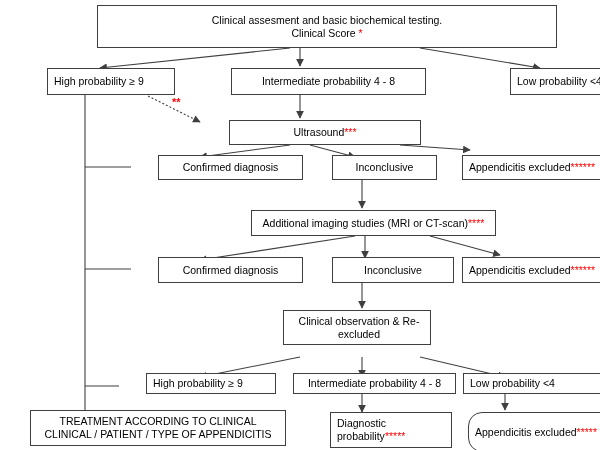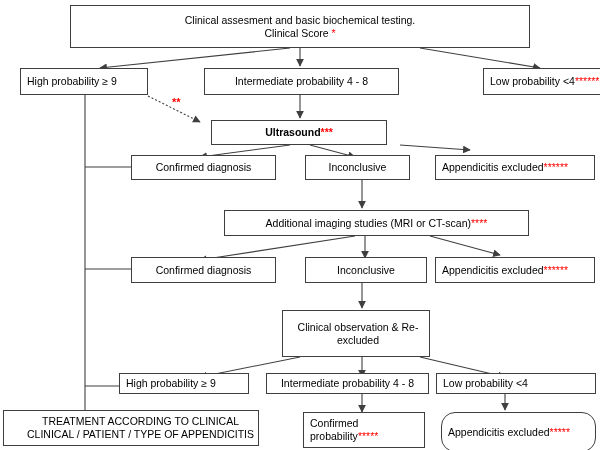--- a/index.html
+++ b/index.html
@@ -30,20 +30,21 @@
     background: #ffffff;
     display: flex;
     align-items: center;
     justify-content: center;
     text-align: center;
     font-size: 10.5px;
     line-height: 1.22;
     color: #000000;
     padding: 2px 4px;
     z-index: 2;
+    margin-left: 27px;
   }
   .node.left-align {
     justify-content: flex-start;
     text-align: left;
     padding-left: 6px;
   }
   .node .txt {
     display: block;
   }
   .ast {
@@ -124,73 +125,73 @@
   </div>
 
   <div class="node" style="left:204px; top:68px; width:195px; height:27px;">
     <span class="txt"><span>Intermediate probability 4 - 8</span><span class="ast"></span></span>
   </div>
 
   <div class="node left-align" style="left:483px; top:68px; width:135px; height:27px;">
     <span class="txt"><span>Low probability &lt;4</span><span class="ast">******</span></span>
   </div>
 
-  <div class="node" style="left:211px; top:120px; width:176px; height:25px;font-weight:bold;">
+  <div class="node" style="left:202px; top:120px; width:192px; height:25px;">
     <span class="txt"><span>Ultrasound</span><span class="ast">***</span></span>
   </div>
 
   <div class="node" style="left:131px; top:155px; width:145px; height:25px;">
     <span class="txt"><span>Confirmed diagnosis</span><span class="ast"></span></span>
   </div>
 
   <div class="node" style="left:305px; top:155px; width:105px; height:25px;">
     <span class="txt"><span>Inconclusive</span><span class="ast"></span></span>
   </div>
 
   <div class="node left-align" style="left:435px; top:155px; width:160px; height:25px;">
     <span class="txt"><span>Appendicitis excluded</span><span class="ast">******</span></span>
   </div>
 
-  <div class="node" style="left:224px; top:210px; width:305px; height:26px;">
+  <div class="node" style="left:224px; top:210px; width:245px; height:26px;">
     <span class="txt"><span>Additional imaging studies (MRI or CT-scan)</span><span class="ast">****</span></span>
   </div>
 
   <div class="node" style="left:131px; top:257px; width:145px; height:26px;">
     <span class="txt"><span>Confirmed diagnosis</span><span class="ast"></span></span>
   </div>
 
   <div class="node" style="left:305px; top:257px; width:122px; height:26px;">
     <span class="txt"><span>Inconclusive</span><span class="ast"></span></span>
   </div>
 
   <div class="node left-align" style="left:435px; top:257px; width:160px; height:26px;">
     <span class="txt"><span>Appendicitis excluded</span><span class="ast">******</span></span>
   </div>
 
-  <div class="node" style="left:282px; top:310px; width:148px; height:47px;padding-left:8px;">
+  <div class="node" style="left:256px; top:310px; width:148px; height:35px;padding-left:8px;">
     <span class="txt"><span>Clinical observation &amp; Re-</span><br><span>excluded</span></span>
   </div>
 
   <div class="node left-align" style="left:119px; top:373px; width:130px; height:21px;">
     <span class="txt"><span>High probability ≥ 9</span><span class="ast"></span></span>
   </div>
 
   <div class="node" style="left:266px; top:373px; width:163px; height:21px;">
     <span class="txt"><span>Intermediate probability 4 - 8</span><span class="ast"></span></span>
   </div>
 
   <div class="node left-align" style="left:436px; top:373px; width:160px; height:21px;">
     <span class="txt"><span>Low probability &lt;4</span><span class="ast"></span></span>
   </div>
 
-  <div class="node" style="left:3px; top:410px; width:256px; height:36px;justify-content:flex-end;">
+  <div class="node" style="left:3px; top:410px; width:256px; height:36px;">
     <span class="txt"><span>TREATMENT ACCORDING TO CLINICAL</span><br><span>CLINICAL / PATIENT / TYPE OF APPENDICITIS</span></span>
   </div>
 
   <div class="node left-align" style="left:303px; top:412px; width:122px; height:36px;">
-    <span class="txt"><span>Confirmed</span><br><span>probability</span><span class="ast">*****</span></span>
+    <span class="txt"><span>Diagnostic</span><br><span>probability</span><span class="ast">*****</span></span>
   </div>
 
   <div class="node left-align" style="left:441px; top:412px; width:155px; height:40px;border-radius:14px;">
     <span class="txt"><span>Appendicitis excluded</span><span class="ast">*****</span></span>
   </div>
 
 </div>
 
 </body></html>

